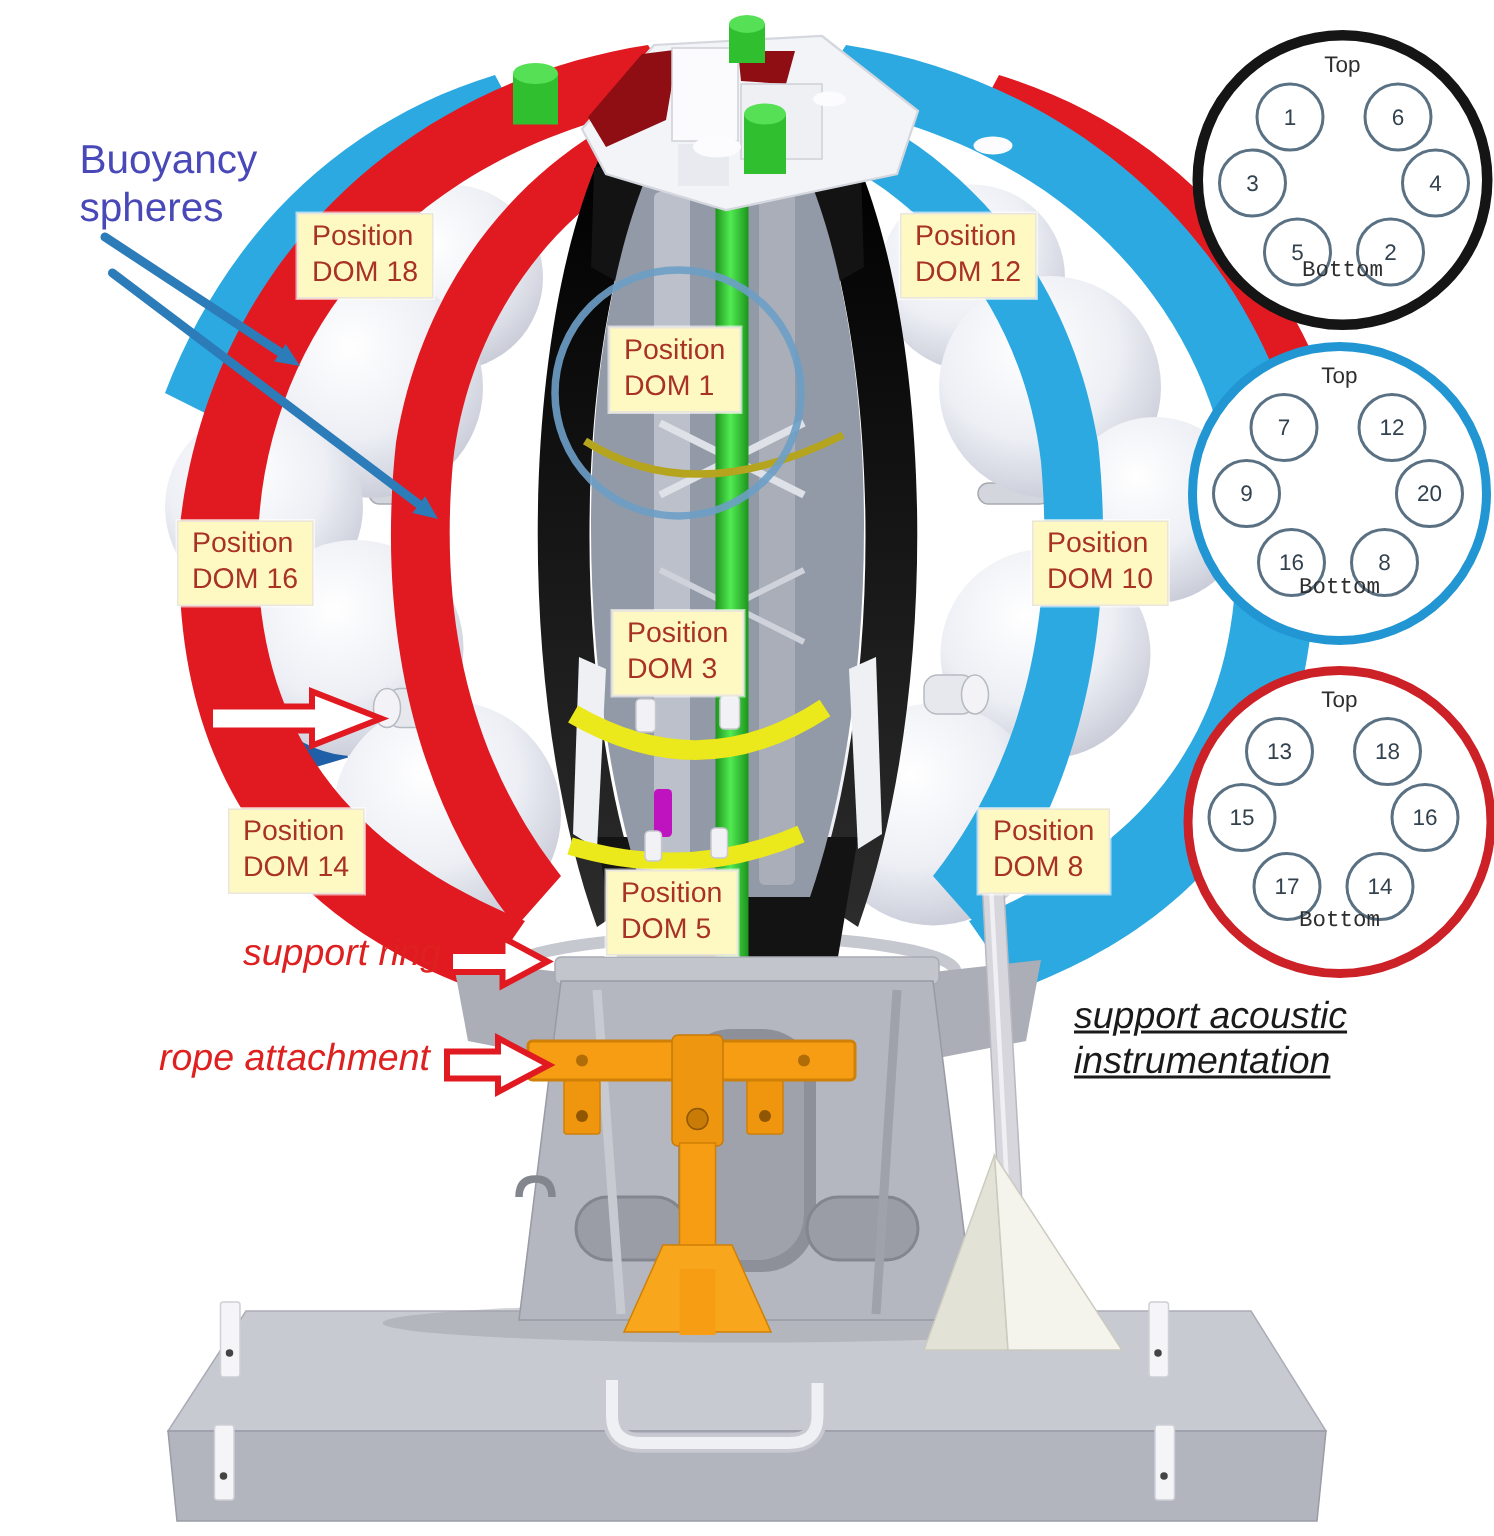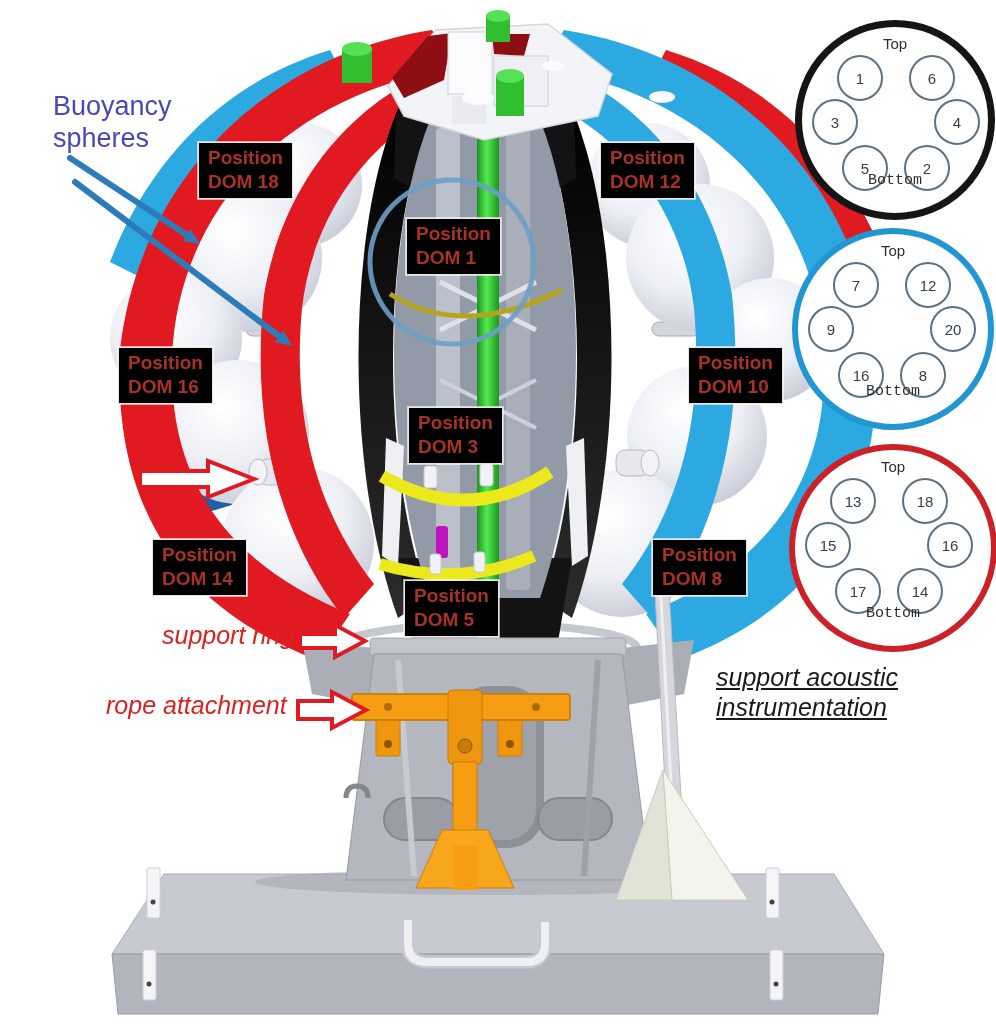--- a/index.html
+++ b/index.html
@@ -1,22 +1,22 @@
 <!DOCTYPE html>
 <html><head>
 <meta charset="utf-8">
 <style>
   html,body{margin:0;padding:0;background:#fff;}
   #canvas{position:relative;width:996px;height:1024px;background:#ffffff;overflow:hidden;
           font-family:"Liberation Sans",sans-serif;}
   svg{position:absolute;left:0;top:0;}
 
   
-  .dom-label{position:absolute;background:#000000;border:1px solid #eae6de;
-             padding:3px 9px 4px 9px;color:#a93226;font-weight:700;font-size:19px;
+  .dom-label{position:absolute;background:#fef9c3;border:1px solid #eae6de;
+             padding:3px 9px 4px 9px;color:#a93226;font-weight:400;font-size:19px;
              line-height:24px;white-space:nowrap;box-shadow:0 0 0 1px rgba(255,255,255,.6);}
   .annot-red{position:absolute;color:#de2020;font-style:italic;font-size:25px;
              line-height:27px;white-space:nowrap;}
   .annot-black{position:absolute;color:#1a1a1a;font-style:italic;font-size:25px;
                line-height:30px;white-space:nowrap;text-decoration:underline;}
   .buoyancy{position:absolute;left:13px;top:90px;color:#4848b8;font-size:27px;
             line-height:32px;margin-left:40px;}
 
   
   .ring{position:absolute;width:186px;height:186px;border-radius:50%;background:#fff;}

